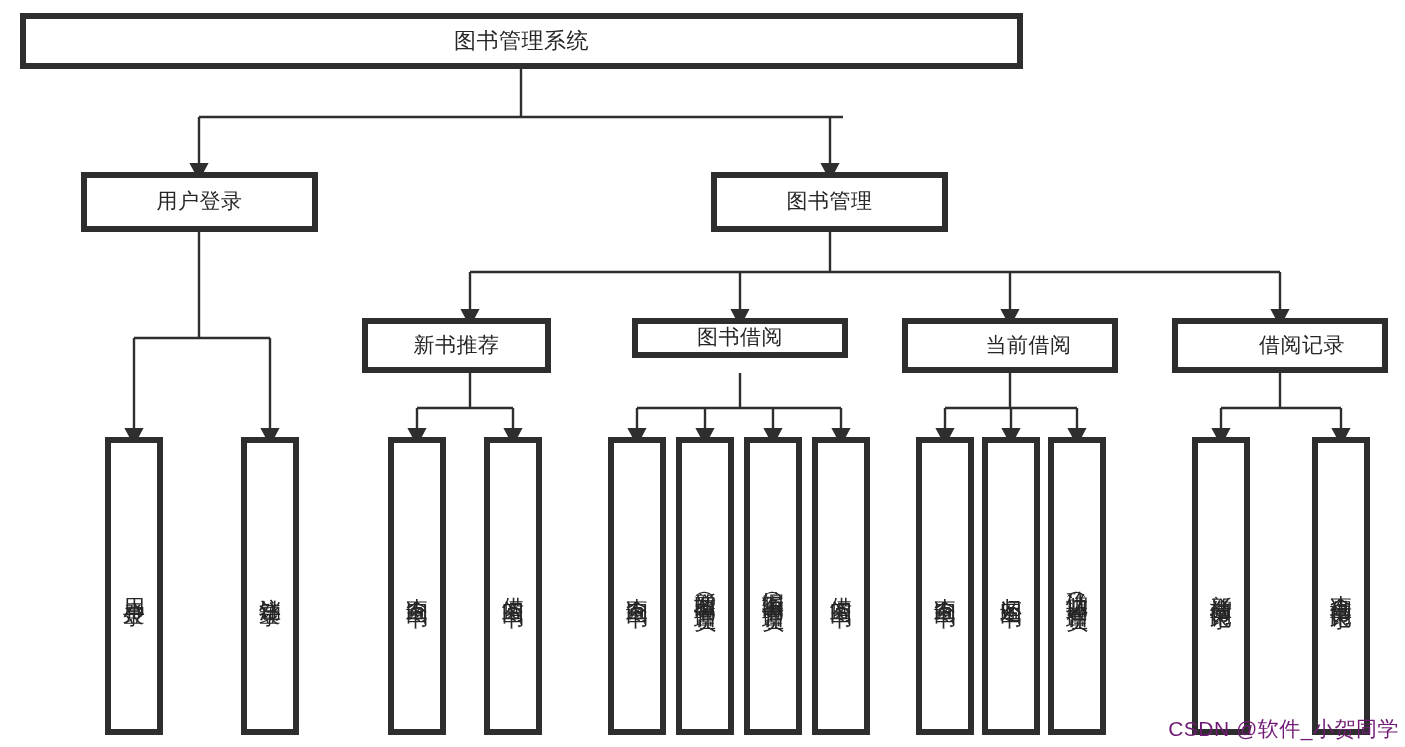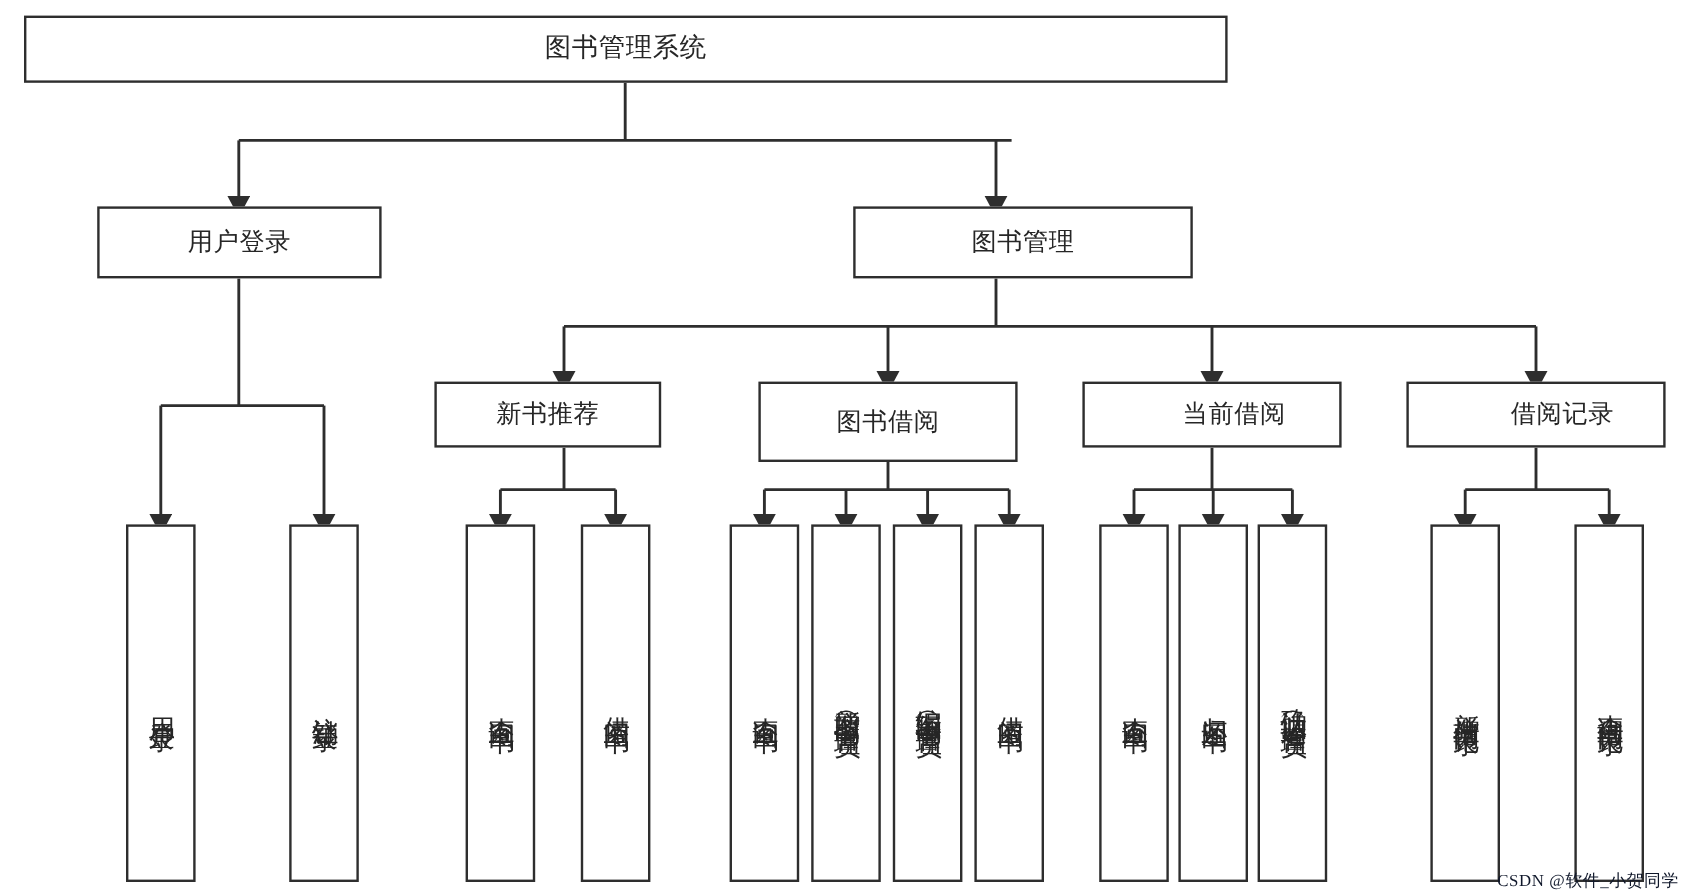--- a/index.html
+++ b/index.html
@@ -21,21 +21,21 @@
     left: 0;
     top: 0;
     width: 1405px;
     height: 747px;
     pointer-events: none;
   }
   .node {
     position: absolute;
     box-sizing: border-box;
     background: #ffffff;
-    border: 2px solid #7f1d1d;
+    border: 6px solid #7f1d1d;
     display: flex;
     align-items: center;
     justify-content: center;
     color: #262626;
   }
   .node-label {
     display: block;
     text-align: center;
     line-height: 1.02;
     white-space: nowrap;
@@ -57,25 +57,25 @@
     text-orientation: upright;
     font-size: 22px;
     line-height: 1;
     letter-spacing: 3px;
     white-space: nowrap;
   }
   .watermark {
     position: absolute;
     right: 6px;
     bottom: 4px;
-    font-size: 14px;
-    color: #0f172a;
+    font-size: 21px;
+    color: #701a75;
     letter-spacing: 0.5px;
     white-space: nowrap;
-    font-family: Liberation Serif, serif;
+    font-family: Liberation Sans, sans-serif;
   }
 </style>
 </head>
 <body>
 
 <div id="canvas" style="background: rgb(255, 255, 255);">
 
   <svg class="edges" viewBox="0 0 1405 747" xmlns="http://www.w3.org/2000/svg">
     <defs>
       <marker id="arrow" markerWidth="10" markerHeight="10" refX="1.2" refY="4" orient="auto" markerUnits="strokeWidth">
@@ -126,28 +126,28 @@
     </g>
   </svg>
 
   <div class="node h-node root" style="left: 20px; top: 13px; width: 1003px; height: 56px; border-color: rgb(46, 46, 46); color: rgb(38, 38, 38);">
     <span class="node-label">图书管理系统</span>
   </div>
 
   <div class="node h-node" style="left: 81px; top: 172px; width: 237px; height: 60px; border-color: rgb(46, 46, 46); color: rgb(38, 38, 38);">
     <span class="node-label">用户登录</span>
   </div>
-  <div class="node h-node" style="left: 711px; top: 172px; width: 283px; height: 60px; border-color: rgb(46, 46, 46); color: rgb(38, 38, 38);">
+  <div class="node h-node" style="left: 711px; top: 172px; width: 237px; height: 60px; border-color: rgb(46, 46, 46); color: rgb(38, 38, 38);">
     <span class="node-label">图书管理</span>
   </div>
 
   <div class="node h-node" style="left: 362px; top: 318px; width: 189px; height: 55px; border-color: rgb(46, 46, 46); color: rgb(38, 38, 38); justify-content: center;">
     <span class="node-label">新书推荐</span>
   </div>
-  <div class="node h-node" style="left: 632px; top: 318px; width: 216px; height: 67px; border-color: rgb(46, 46, 46); color: rgb(38, 38, 38);">
+  <div class="node h-node" style="left: 632px; top: 318px; width: 216px; height: 40px; border-color: rgb(46, 46, 46); color: rgb(38, 38, 38);">
     <span class="node-label">图书借阅</span>
   </div>
   <div class="node h-node" style="left: 902px; top: 318px; width: 216px; height: 55px; border-color: rgb(46, 46, 46); color: rgb(38, 38, 38); padding-left: 37px;">
     <span class="node-label">当前借阅</span>
   </div>
   <div class="node h-node" style="left: 1172px; top: 318px; width: 216px; height: 55px; border-color: rgb(46, 46, 46); color: rgb(38, 38, 38); padding-left: 44px;">
     <span class="node-label">借阅记录</span>
   </div>
 
   <div class="node v-node" style="left: 105px; top: 437px; width: 58px; height: 298px; border-color: rgb(46, 46, 46); color: rgb(38, 38, 38);">

